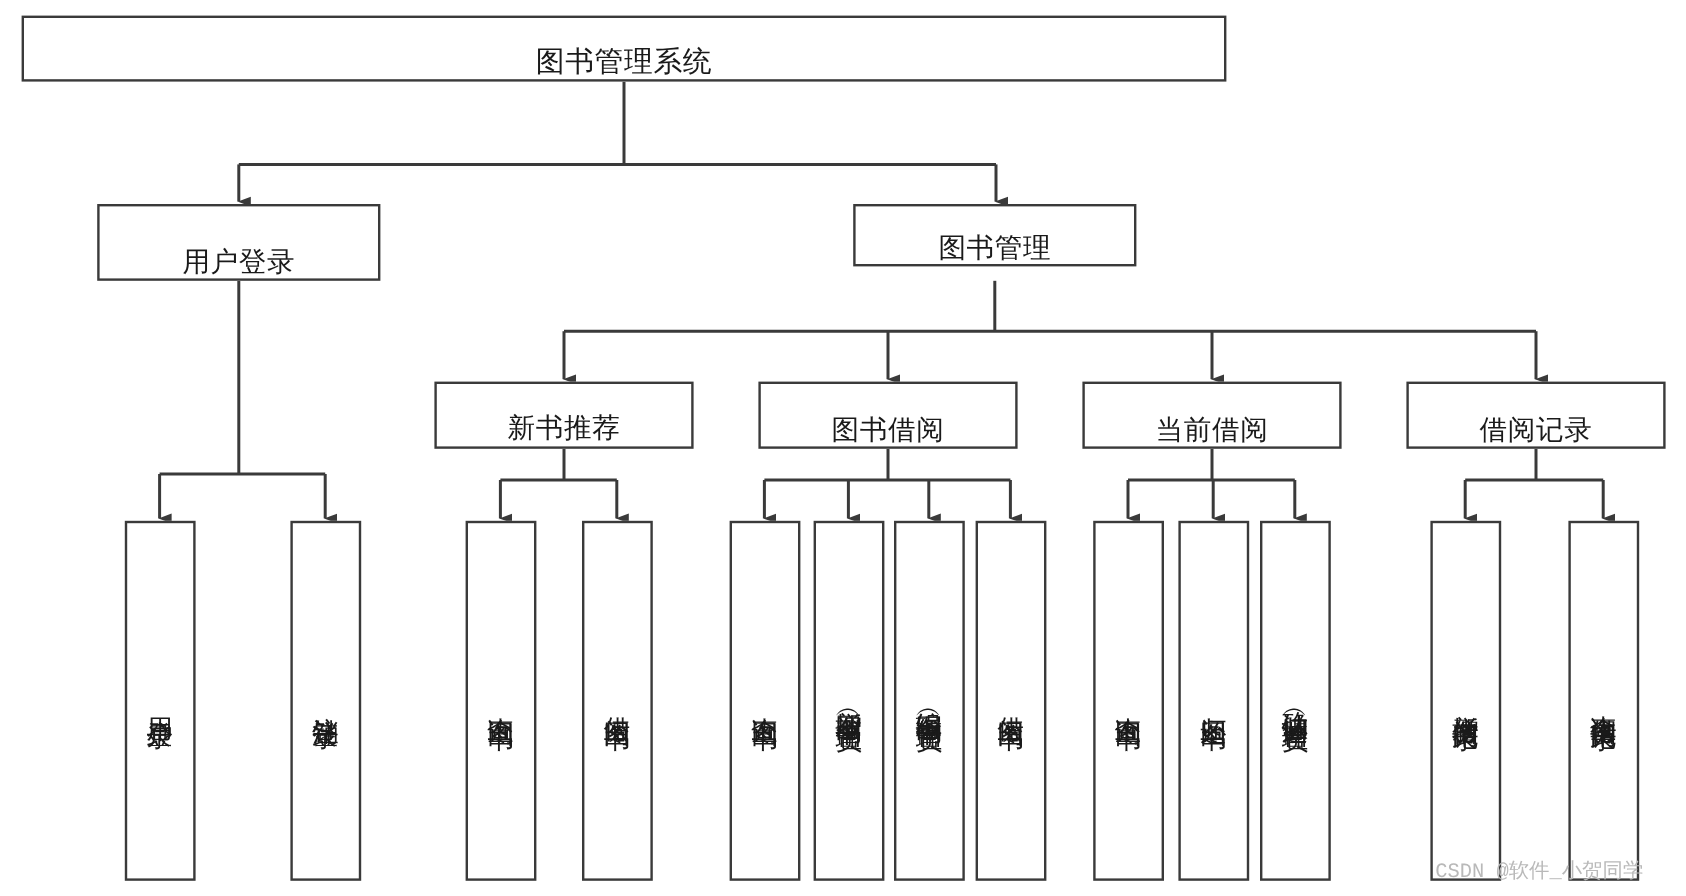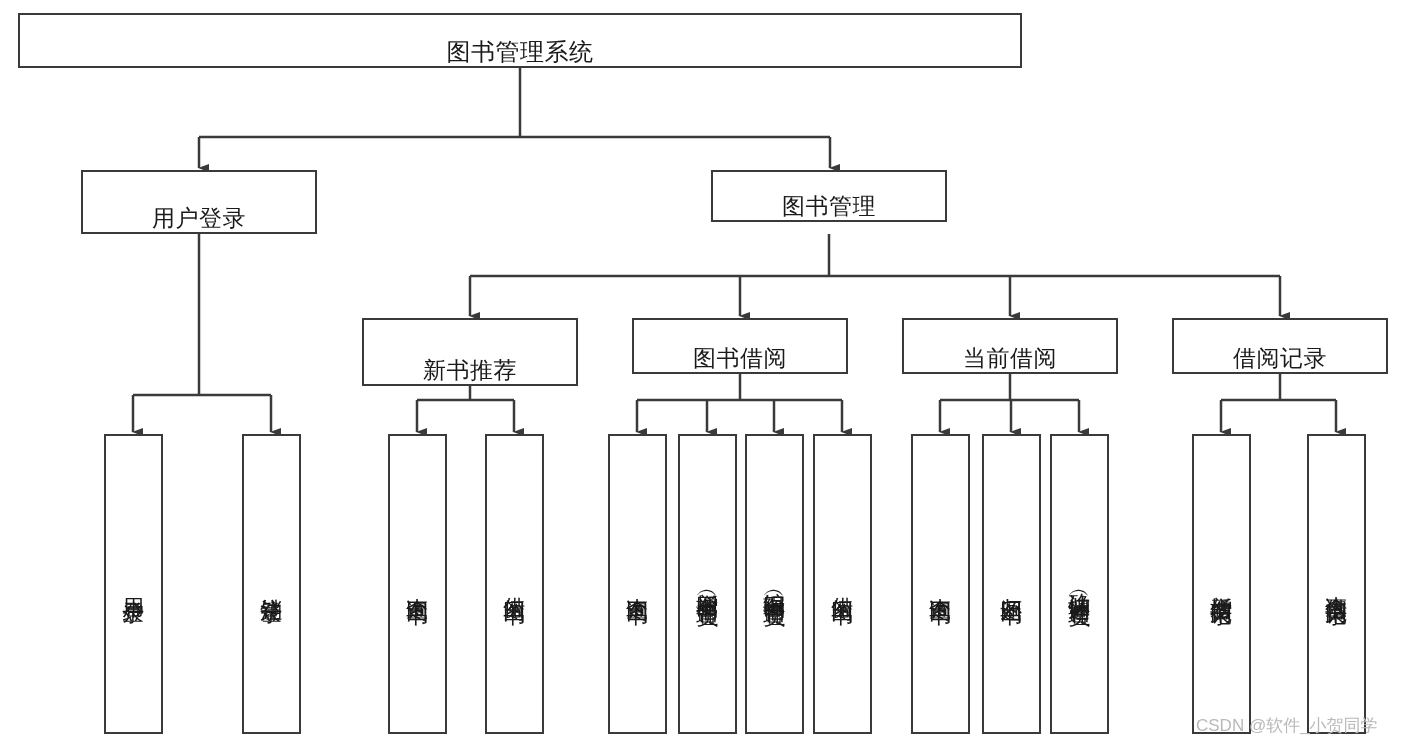--- a/index.html
+++ b/index.html
@@ -63,21 +63,21 @@
     letter-spacing: 2px;
     max-height: 268px;
   }
   #watermark {
     position: absolute;
     left: 1196px;
     top: 714px;
     font-size: 17px;
     color: #b9b9b9;
     white-space: nowrap;
-    font-family: Liberation Sans, sans-serif;
+    font-family: Liberation Mono, monospace;
   }
 </style>
 </head>
 <body>
 
 <div id="diagram-canvas">
 
   <svg id="edge-layer" width="1405" height="747" viewBox="0 0 1405 747" xmlns="http://www.w3.org/2000/svg">
     <defs>
       <marker id="arrowhead" markerWidth="9" markerHeight="11" refX="4.5" refY="10" orient="auto" markerUnits="userSpaceOnUse">
@@ -132,21 +132,21 @@
     <span class="node-label">图书管理系统</span>
   </div>
 
   <div class="node horiz" style="left: 81px; top: 170px; width: 236px; height: 64px; border-color: rgb(58, 58, 58); background: rgb(255, 255, 255); color: rgb(26, 26, 26);">
     <span class="node-label">用户登录</span>
   </div>
   <div class="node horiz" style="left: 711px; top: 170px; width: 236px; height: 52px; border-color: rgb(58, 58, 58); background: rgb(255, 255, 255); color: rgb(26, 26, 26);">
     <span class="node-label">图书管理</span>
   </div>
 
-  <div class="node horiz" style="left: 362px; top: 318px; width: 216px; height: 68px; border-color: rgb(58, 58, 58); background: rgb(255, 255, 255); color: rgb(26, 26, 26);">
+  <div class="node horiz" style="left: 362px; top: 318px; width: 216px; height: 56px; border-color: rgb(58, 58, 58); background: rgb(255, 255, 255); color: rgb(26, 26, 26); font-family: Liberation Mono, monospace;">
     <span class="node-label">新书推荐</span>
   </div>
   <div class="node horiz" style="left: 902px; top: 318px; width: 216px; height: 56px; border-color: rgb(58, 58, 58); background: rgb(255, 255, 255); color: rgb(26, 26, 26);">
     <span class="node-label">当前借阅</span>
   </div>
   <div class="node horiz" style="left: 632px; top: 318px; width: 216px; height: 56px; border-color: rgb(58, 58, 58); background: rgb(255, 255, 255); color: rgb(26, 26, 26);">
     <span class="node-label">图书借阅</span>
   </div>
   <div class="node horiz" style="left: 1172px; top: 318px; width: 216px; height: 56px; border-color: rgb(58, 58, 58); background: rgb(255, 255, 255); color: rgb(26, 26, 26);">
     <span class="node-label">借阅记录</span>

